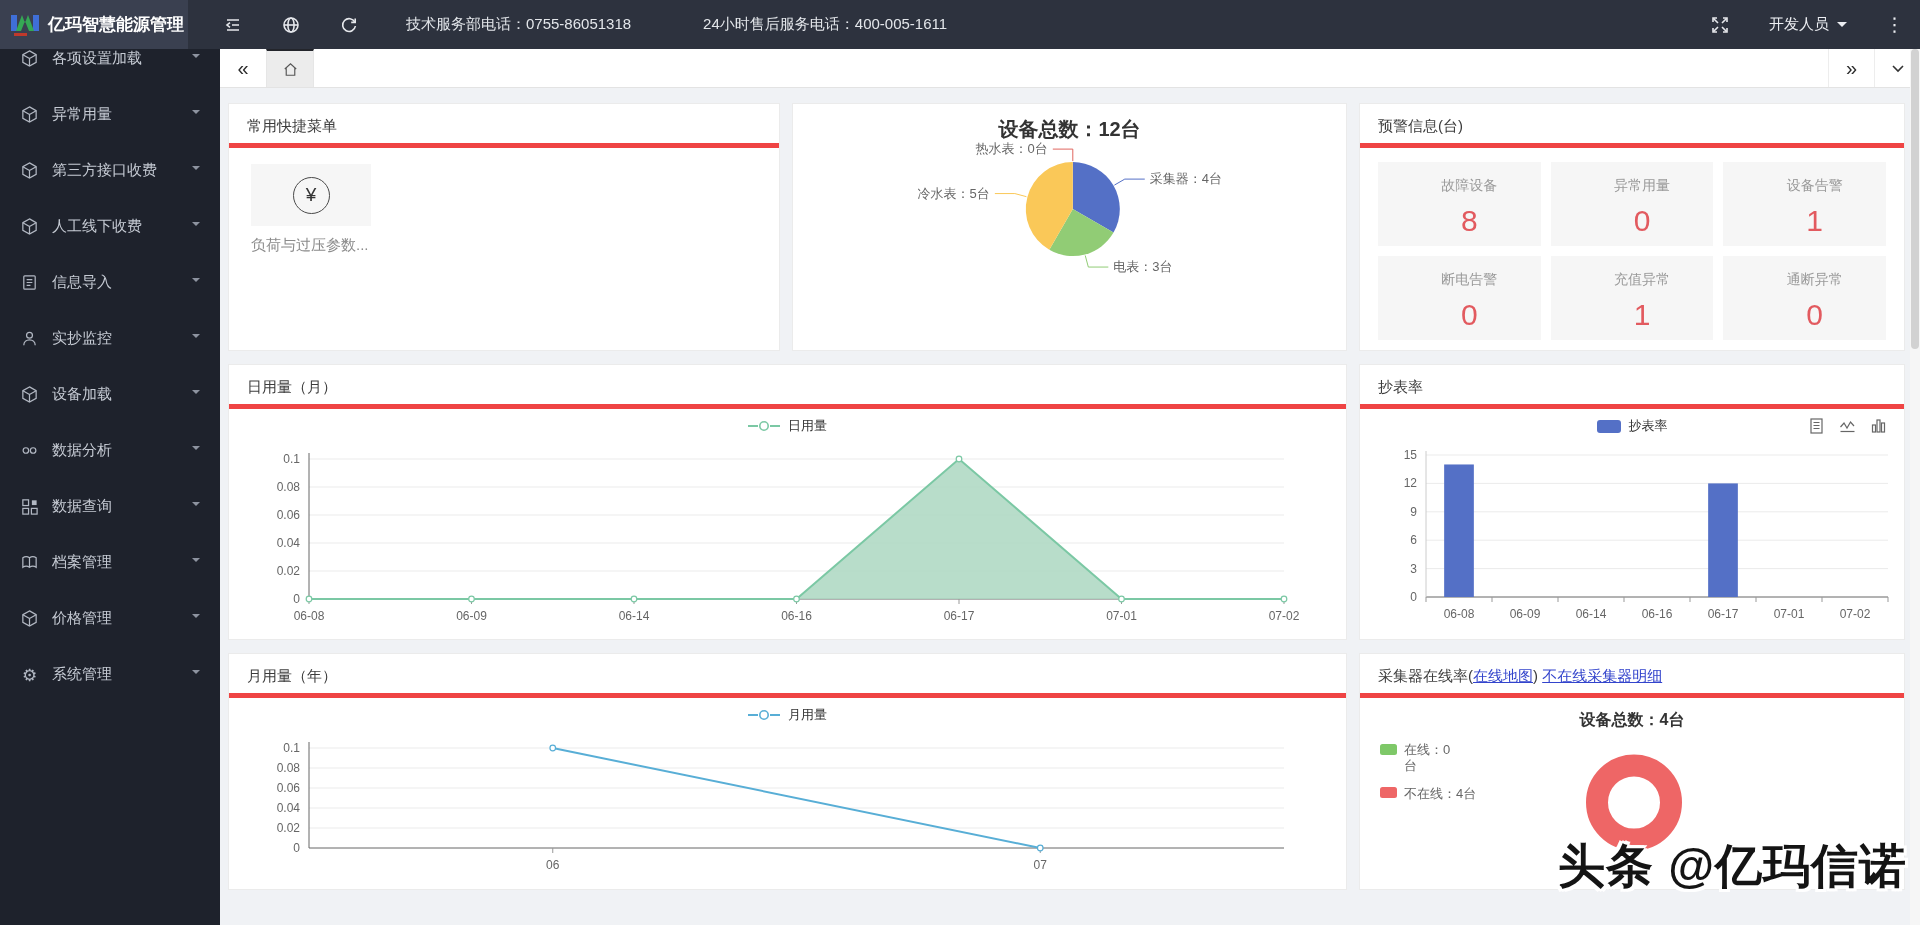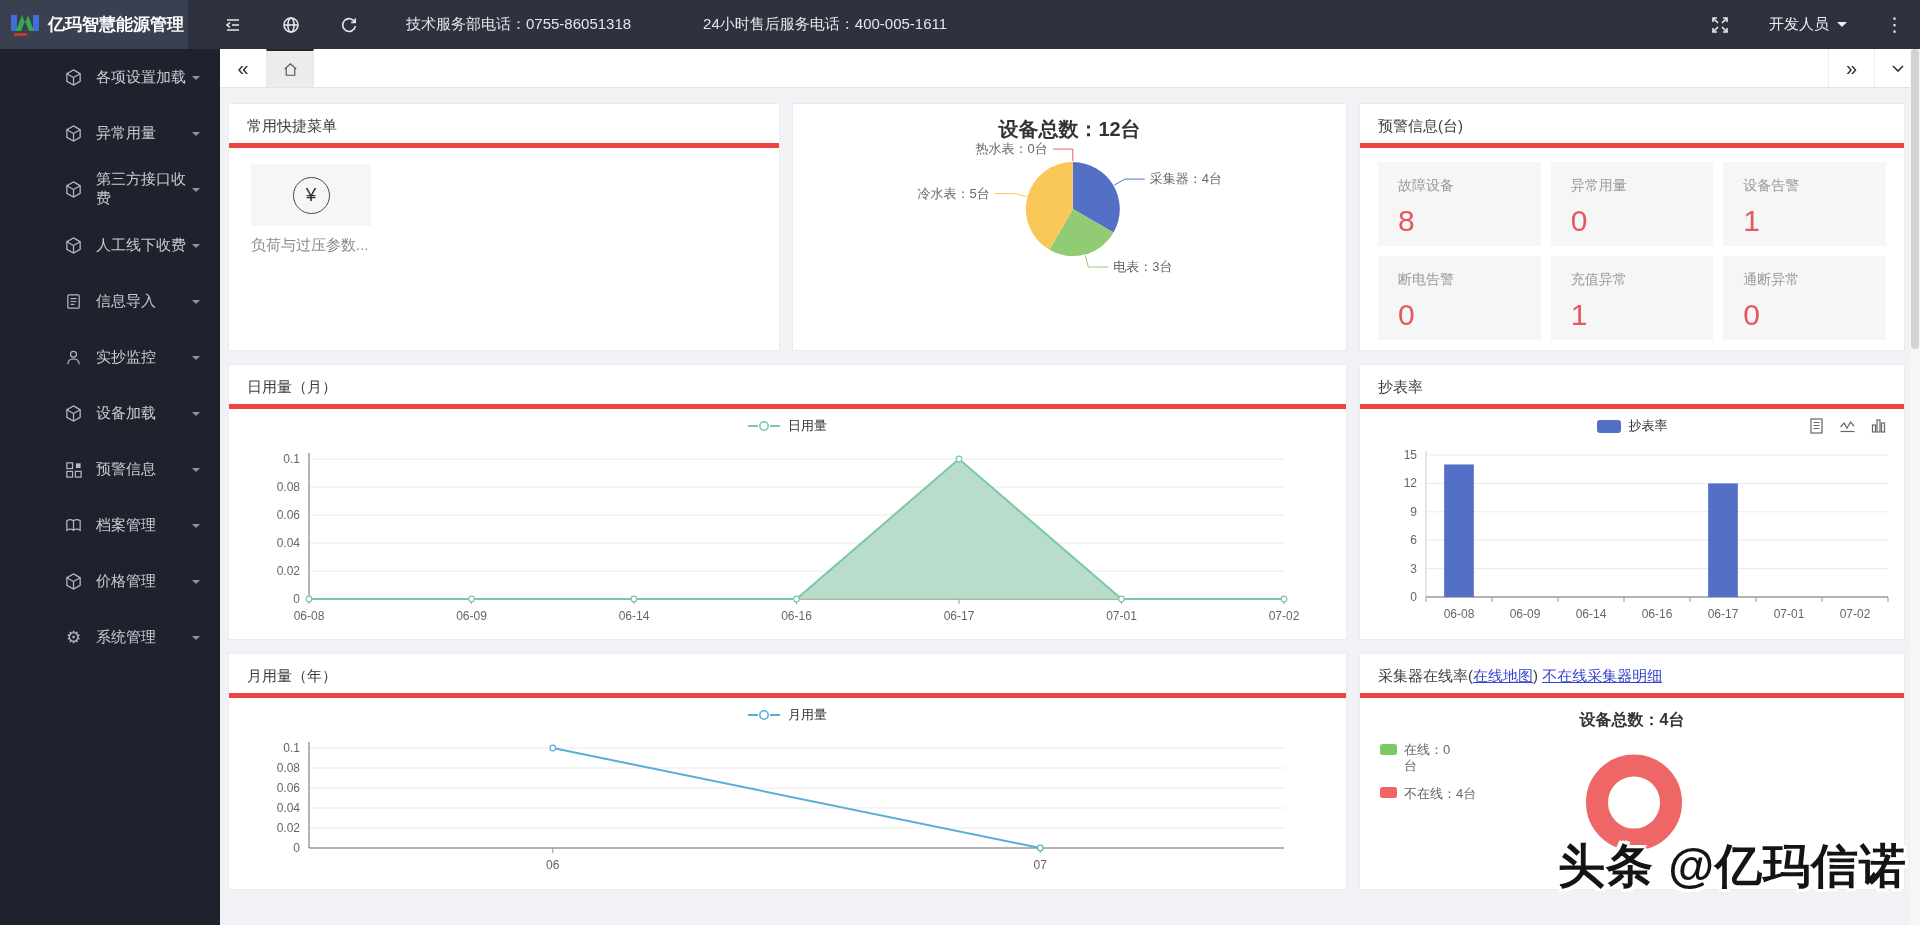--- a/index.html
+++ b/index.html
@@ -28,22 +28,22 @@
   .tab-btn { width:46px; display:flex; align-items:center; justify-content:center;
     font-size:20px; color:#2b2b2b; cursor:pointer; background:#fff; }
   .home-tab { width:48px; background:#ececec; border-top:2px solid #23252b;
     border-left:1px solid #e6e6e6; border-right:1px solid #e6e6e6;
     display:flex; align-items:center; justify-content:center; cursor:pointer; }
   .tab-sp { flex:1; }
   .tab-btn.rt { border-left:1px solid #ededed; }
 
   
   .sidebar { position:absolute; top:49px; left:0; width:220px; height:876px; background:#1e222c; z-index:45; }
-  .side-item { height:56px; display:flex; align-items:center; padding:0 20px;
-    color:#c6cbd4; font-size:15px; cursor:pointer;margin-left:44px; }
+  .side-item { height:56px; display:flex; align-items:flex-start; padding:0 20px;
+    color:#c6cbd4; font-size:15px; cursor:pointer; }
   .side-item svg { width:19px; height:19px; margin-right:13px; stroke:#b2b8c3; fill:none; stroke-width:1.3; flex:none; }
   .side-item .gear-glyph { width:19px; margin-right:13px; color:#b2b8c3; font-size:17px; text-align:center; }
   .side-caret { margin-left:auto; width:0; height:0; border:4px solid transparent; border-top-color:#8d93a0; margin-top:5px; }
 
   
   .content { position:absolute; top:88px; left:220px; width:1700px; height:837px;
     padding:15px 13px 12px 8px; display:grid;
     grid-template-columns:552px 555px 546px; grid-template-rows:248px 276px 237px;
     gap:13px 12px; }
   .panel { background:#fff; border:1px solid #ebebeb; position:relative; overflow:hidden; }
@@ -58,21 +58,21 @@
     display:flex; align-items:center; justify-content:center; cursor:pointer; }
   .yen-circle { width:37px; height:37px; border:1.5px solid #4a4a4a; border-radius:50%;
     display:flex; align-items:center; justify-content:center; font-size:19px; color:#333; }
   .q-label { margin:10px 0 0 22px; color:#8b8b8b; font-size:15px; }
 
   
   .pie-title { text-align:center; font-size:20px; font-weight:bold; color:#333; padding-top:12px; height:34px; }
 
   
   .alert-grid { display:grid; grid-template-columns:repeat(3,1fr); gap:10px; padding:14px 18px 0 18px; }
-  .alert-cell { background:#f6f6f6; height:84px; padding:15px 0 0 20px; }
+  .alert-cell { background:#f6f6f6; height:84px; padding:15px 0 0 20px;text-align:center; }
   .alert-label { color:#9a9a9a; font-size:14px; }
   .alert-value { color:#e25a5f; font-size:30px; margin-top:9px; }
 
   
   .legend-row { height:34px; display:flex; align-items:center; justify-content:center;
     gap:8px; font-size:13px; color:#333; position:relative; cursor:pointer; }
   .legend-row svg { display:block; }
   .toolbox { position:absolute; right:18px; top:9px; display:flex; gap:15px; }
   .toolbox svg { stroke:#666; fill:none; stroke-width:1.2; cursor:pointer; }
   svg.chart { display:block; width:100%; }
@@ -224,23 +224,30 @@
     </div>
   <div class="side-item">
       <svg>
         <use href="#i-cube"></use>
       </svg>
       <span>设备加载</span>
       <span class="side-caret"></span>
     </div>
   <div class="side-item">
       <svg>
+        <use href="#i-infinity"></use>
+      </svg>
+      <span>数据分析</span>
+      <span class="side-caret"></span>
+    </div>
+  <div class="side-item">
+      <svg>
         <use href="#i-grid"></use>
       </svg>
-      <span>预警信息</span>
+      <span>数据查询</span>
       <span class="side-caret"></span>
     </div>
   <div class="side-item">
       <svg>
         <use href="#i-book"></use>
       </svg>
       <span>档案管理</span>
       <span class="side-caret"></span>
     </div>
   <div class="side-item">

